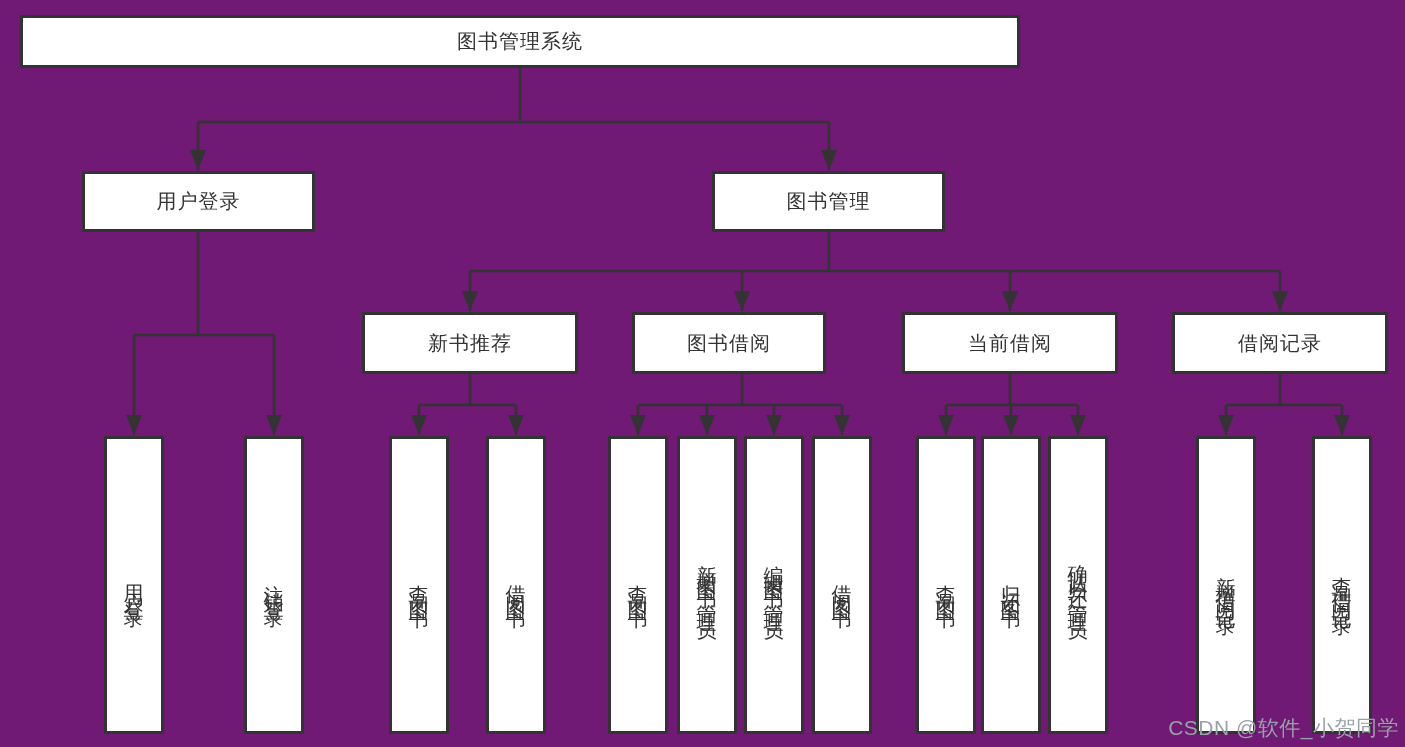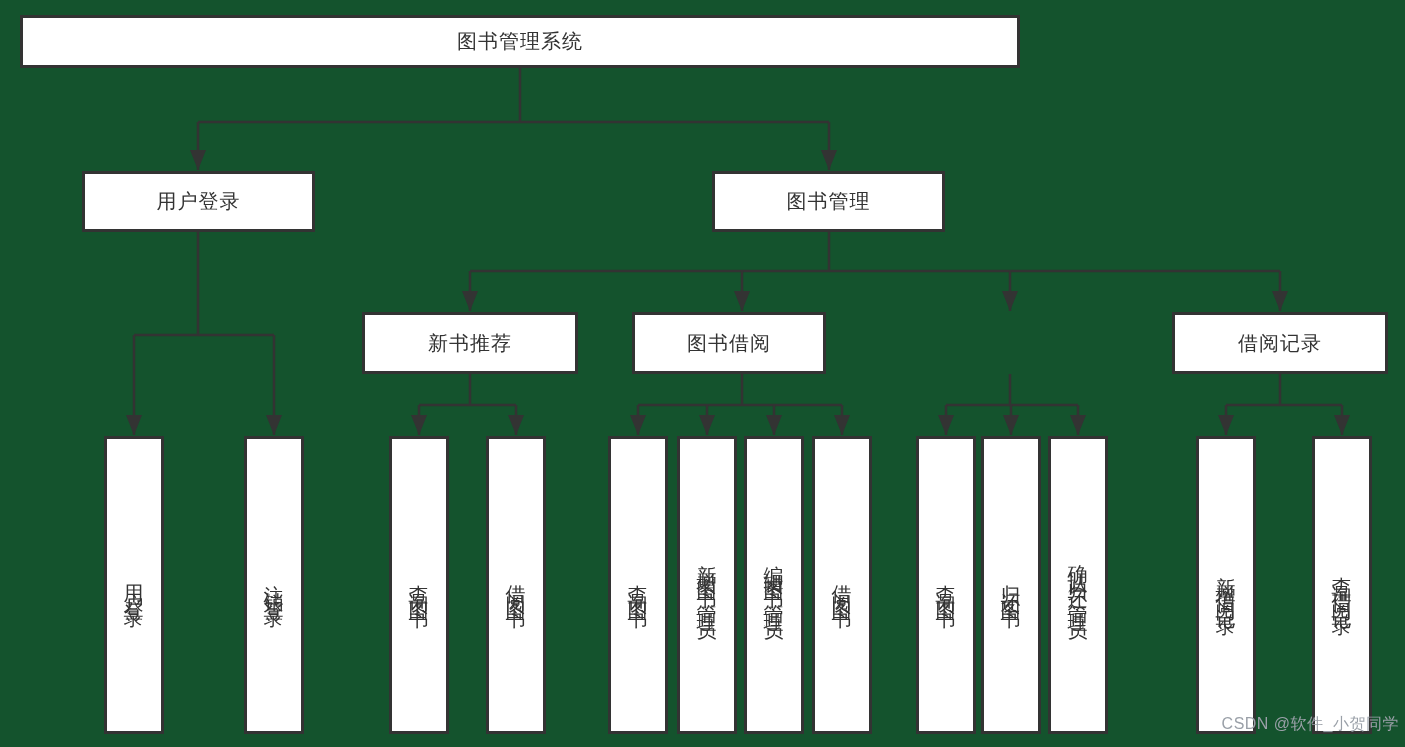--- a/index.html
+++ b/index.html
@@ -5,21 +5,21 @@
   html, body {
     margin: 0;
     padding: 0;
     background: #ffffff;
     font-family: "Liberation Sans", "DejaVu Sans", sans-serif;
   }
   #canvas {
     position: relative;
     width: 1405px;
     height: 747px;
-    background: #14532d;
+    background: #701a75;
     overflow: hidden;
   }
   #connectors {
     position: absolute;
     left: 0;
     top: 0;
     z-index: 1;
   }
   .box {
     position: absolute;
@@ -48,21 +48,21 @@
   .vbox .vtext {
     writing-mode: vertical-rl;
     font-size: 20px;
     line-height: 1.1;
     letter-spacing: 8px;
   }
   #watermark {
     position: absolute;
     right: 6px;
     top: 714px;
-    font-size: 16px;
+    font-size: 21px;
     color: #9aa0a8;
     letter-spacing: 0.5px;
     z-index: 3;
     white-space: nowrap;
   }
 </style>
 </head>
 <body>
 
 <div id="canvas">
@@ -109,20 +109,21 @@
     <line x1="1342" y1="405" x2="1342" y2="435" stroke="#333333" stroke-width="2.5" marker-end="url(#arrow)"></line>
   </svg>
 
   <div class="box" style="left:20px; top:15px; width:1000px; height:53px;">图书管理系统</div>
 
   <div class="box" style="left:82px; top:171px; width:233px; height:61px;">用户登录</div>
   <div class="box" style="left:362px; top:312px; width:216px; height:62px;">新书推荐</div>
 
   <div class="box" style="left:712px; top:171px; width:233px; height:61px;">图书管理</div>
   <div class="box" style="left:632px; top:312px; width:194px; height:62px;">图书借阅</div>
+  <div class="box" style="left:902px; top:312px; width:216px; height:62px;">当前借阅</div>
   <div class="box" style="left:1172px; top:312px; width:216px; height:62px;">借阅记录</div>
 
   <div class="vbox" style="left:104px; top:436px; width:60px; height:298px;">
     <span class="vtext">用户登录</span>
   </div>
   <div class="vbox" style="left:244px; top:436px; width:60px; height:298px;">
     <span class="vtext">注销登录</span>
   </div>
 
   <div class="vbox" style="left:389px; top:436px; width:60px; height:298px;">

